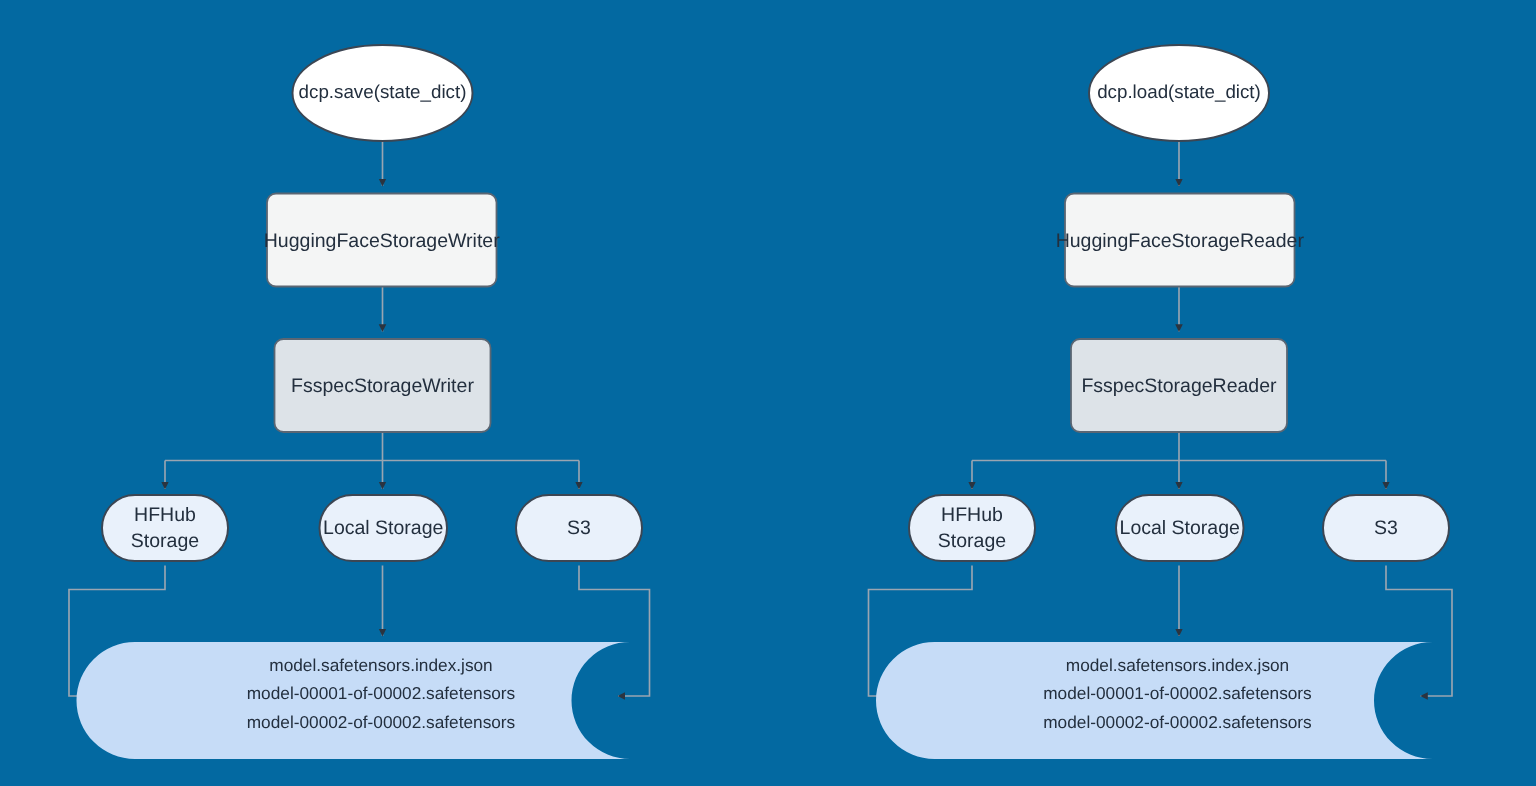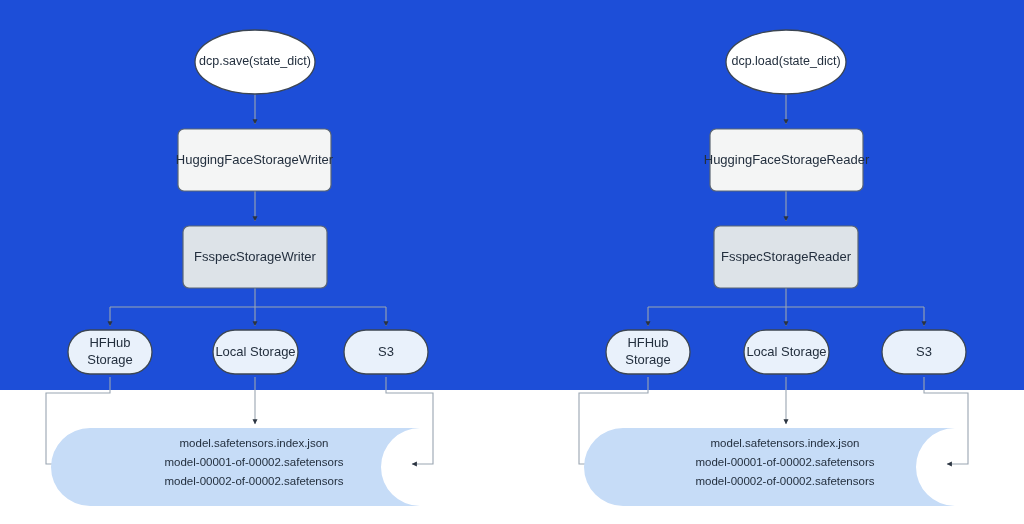--- a/index.html
+++ b/index.html
@@ -9,22 +9,22 @@
   }
   body {
     width: 1024px;
     height: 524px;
     font-family: "Liberation Sans", "DejaVu Sans", sans-serif;
     overflow: hidden;
   }
   #canvas {
     position: relative;
     width: 1024px;
-    height: 390px;
-    background: #1d4ed8;
+    height: 524px;
+    background: #0369a1;
   }
   svg.diagram {
     position: absolute;
     left: 0;
     top: 0;
     width: 1024px;
     height: 524px;
   }
   .node-text {
     font-family: "Liberation Sans", "DejaVu Sans", sans-serif;

